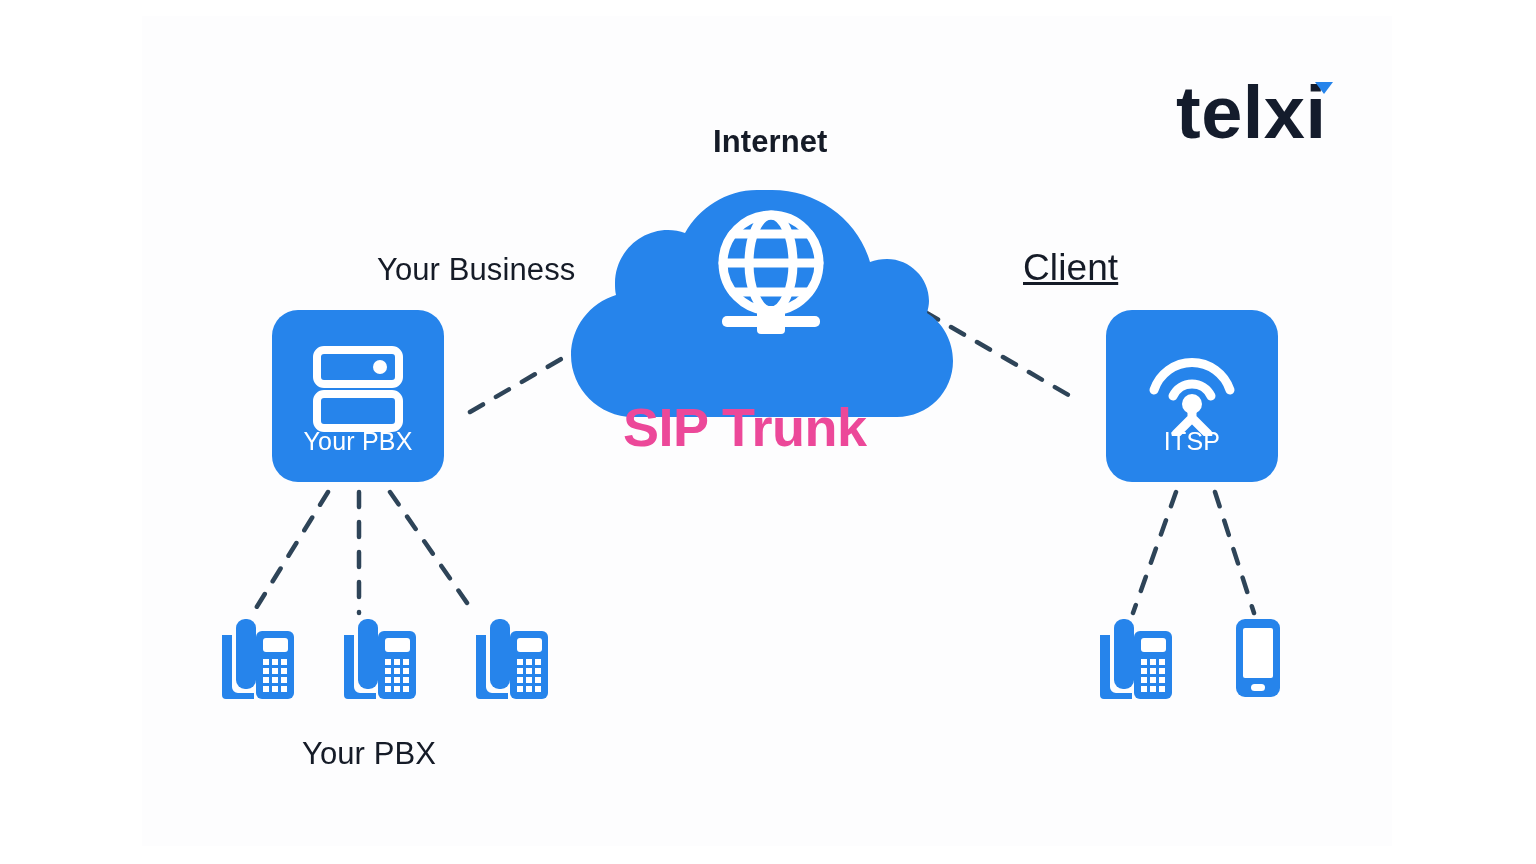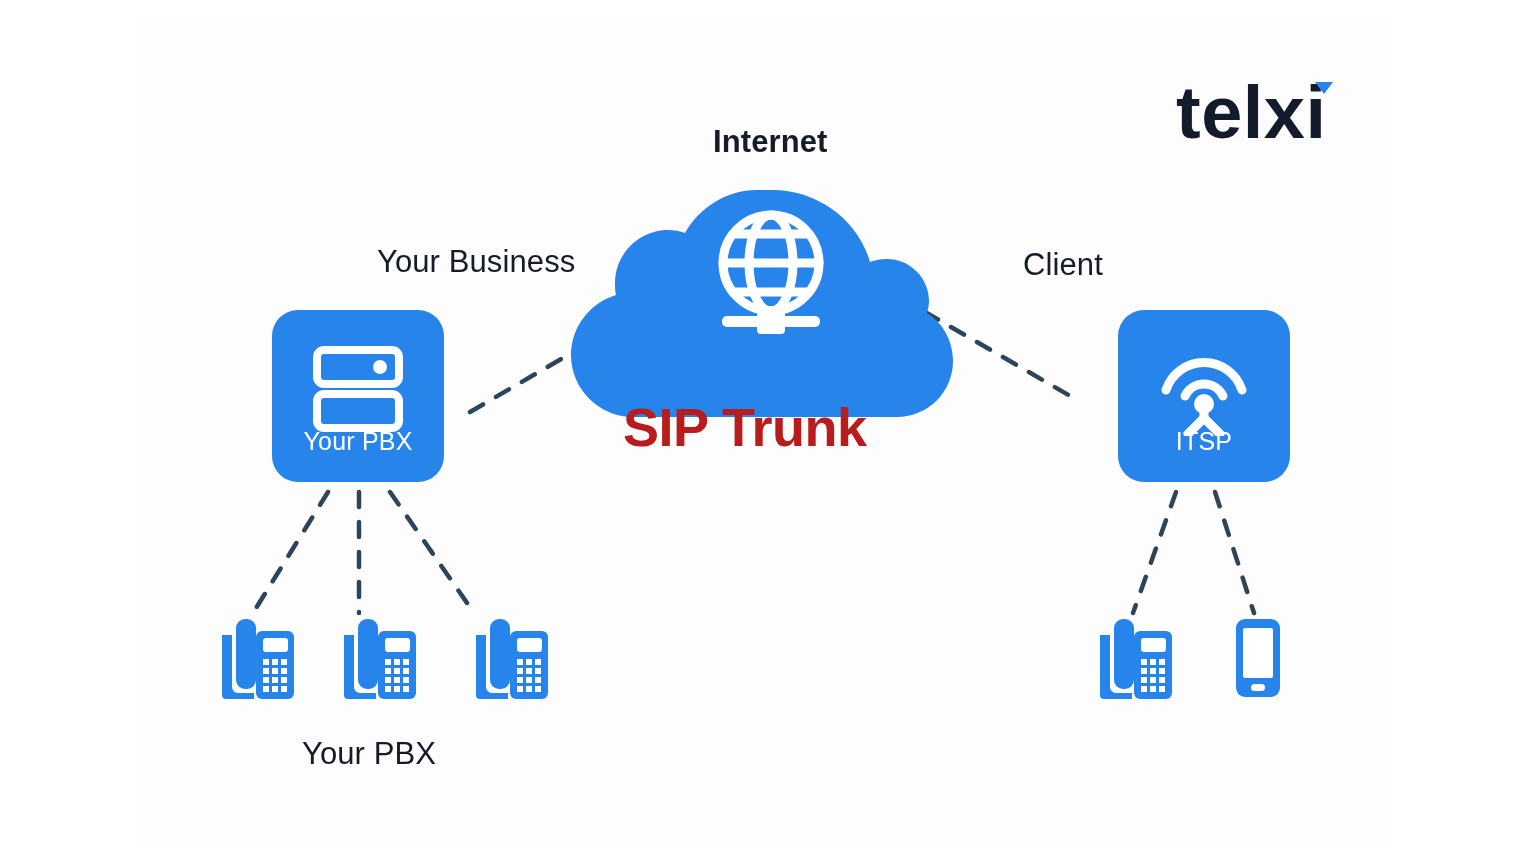--- a/index.html
+++ b/index.html
@@ -50,56 +50,57 @@
   }
   .label-internet {
     left: 713px;
     top: 124px;
     font-size: 31px;
     letter-spacing: 0.1px;
     font-weight: bold;
   }
   .label-business {
     left: 377px;
-    top: 244px;
+    top: 252px;
     font-size: 31px;
     letter-spacing: 0.1px;
   }
   .label-client {
     left: 1023px;
     top: 247px;
-    font-size: 31px;
+    font-size: 37px;
     letter-spacing: 0.1px;
+    text-decoration: underline;
   }
   .label-bottom-pbx {
     left: 302px;
     top: 736px;
     font-size: 31px;
     letter-spacing: 0.1px;
   }
   .label-siptrunk {
     left: 623px;
     top: 396px;
     font-size: 54px;
     font-weight: 700;
     letter-spacing: -0.5px;
-    color: #b91c1c;
+    color: #ec4899;
   }
 
   
   .node-box {
     position: absolute;
     width: 172px;
     height: 172px;
     border-radius: 26px;
     background: #2684eb;
     box-sizing: border-box;
   }
   #node-pbx  { left: 272px;  top: 310px; }
-  #node-itsp { left: 1106px; top: 310px; margin-left: 12px; }
+  #node-itsp { left: 1106px; top: 310px; }
 
   .node-icon {
     position: absolute;
     left: 50%;
     transform: translateX(-50%);
     top: 36px;
   }
   .node-caption {
     position: absolute;
     left: 0;

